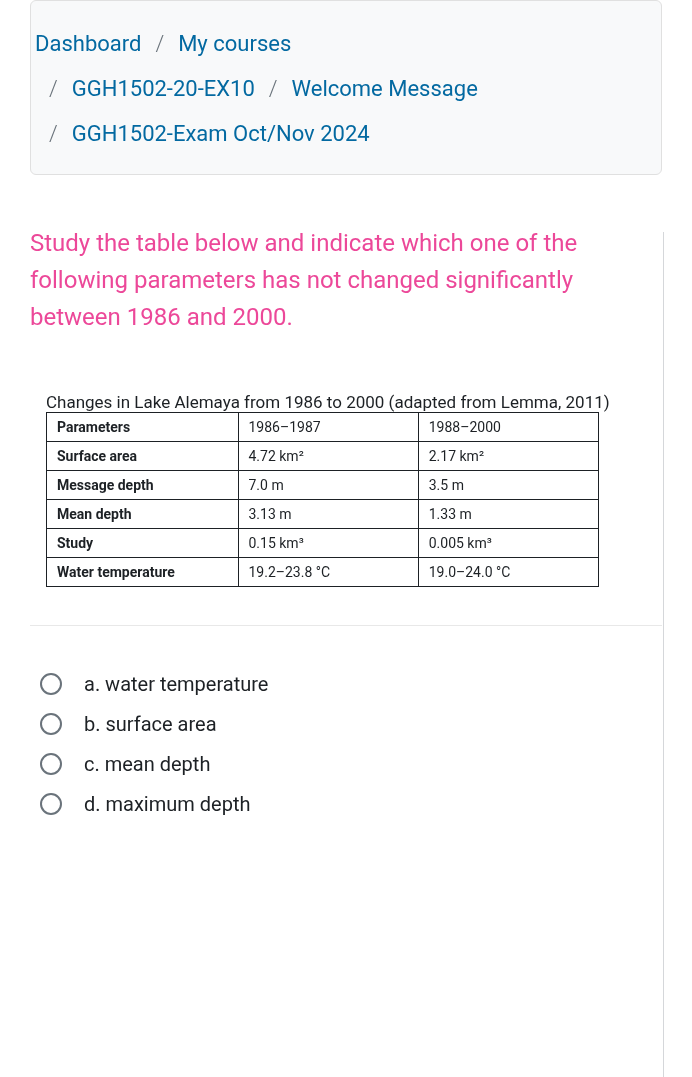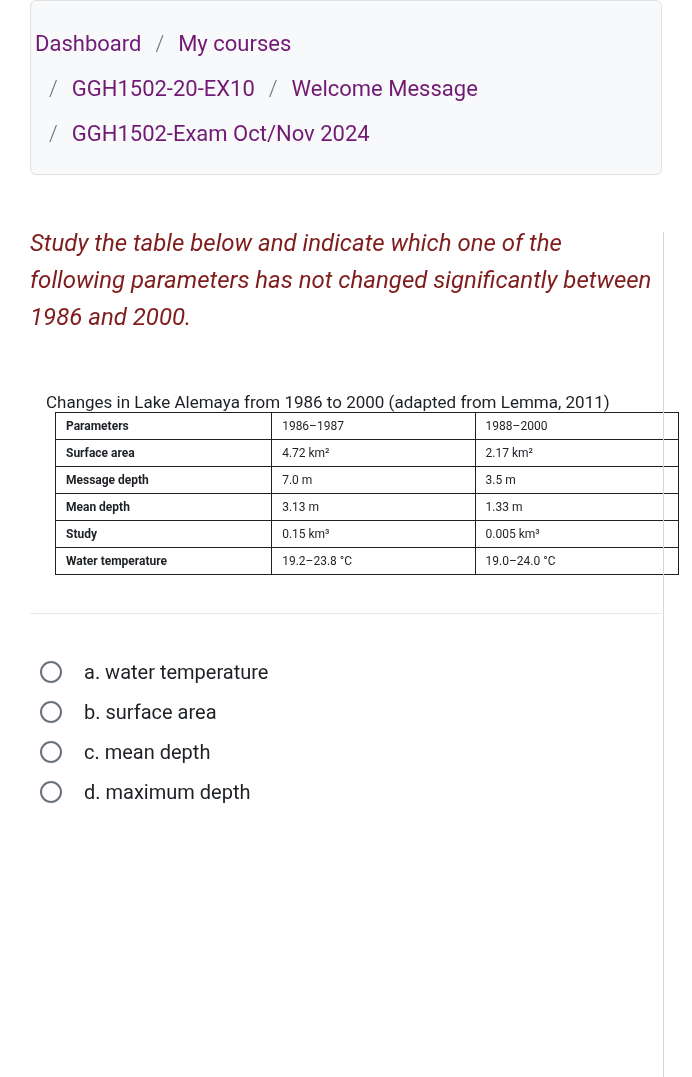--- a/index.html
+++ b/index.html
@@ -35,43 +35,42 @@
       align-items: center;
       padding: 10px 0;
     }
     .breadcrumb .sep {
       color: #6a737b;
       margin: 0 14px;
       font-size: 22px;
       font-weight: 300;
     }
     .breadcrumb .link {
-      color: #701a75;
+      color: #0369a1;
       cursor: pointer;
     }
     .question-area {
       padding: 50px 30px 0 30px;
     }
     .question-text {
       font-size: 24px;
       line-height: 1.55;
-      color: #7f1d1d;
-      font-style: italic;
+      color: #ec4899;
     }
     .table-caption {
       font-size: 17px;
       margin-top: 55px;
       margin-left: 16px;
       color: #1d2125;
     }
     .data-table {
       border-collapse: collapse;
-      margin-left: 25px;
-      width: 624px;
-      font-size: 12px;
+      margin-left: 16px;
+      width: 553px;
+      font-size: 14px;
     }
     .data-table th, .data-table td {
       border: 1px solid #1d2125;
       padding: 6px 10px;
       text-align: left;
       vertical-align: middle;
     }
     .data-table th {
       font-weight: 700;
     }

